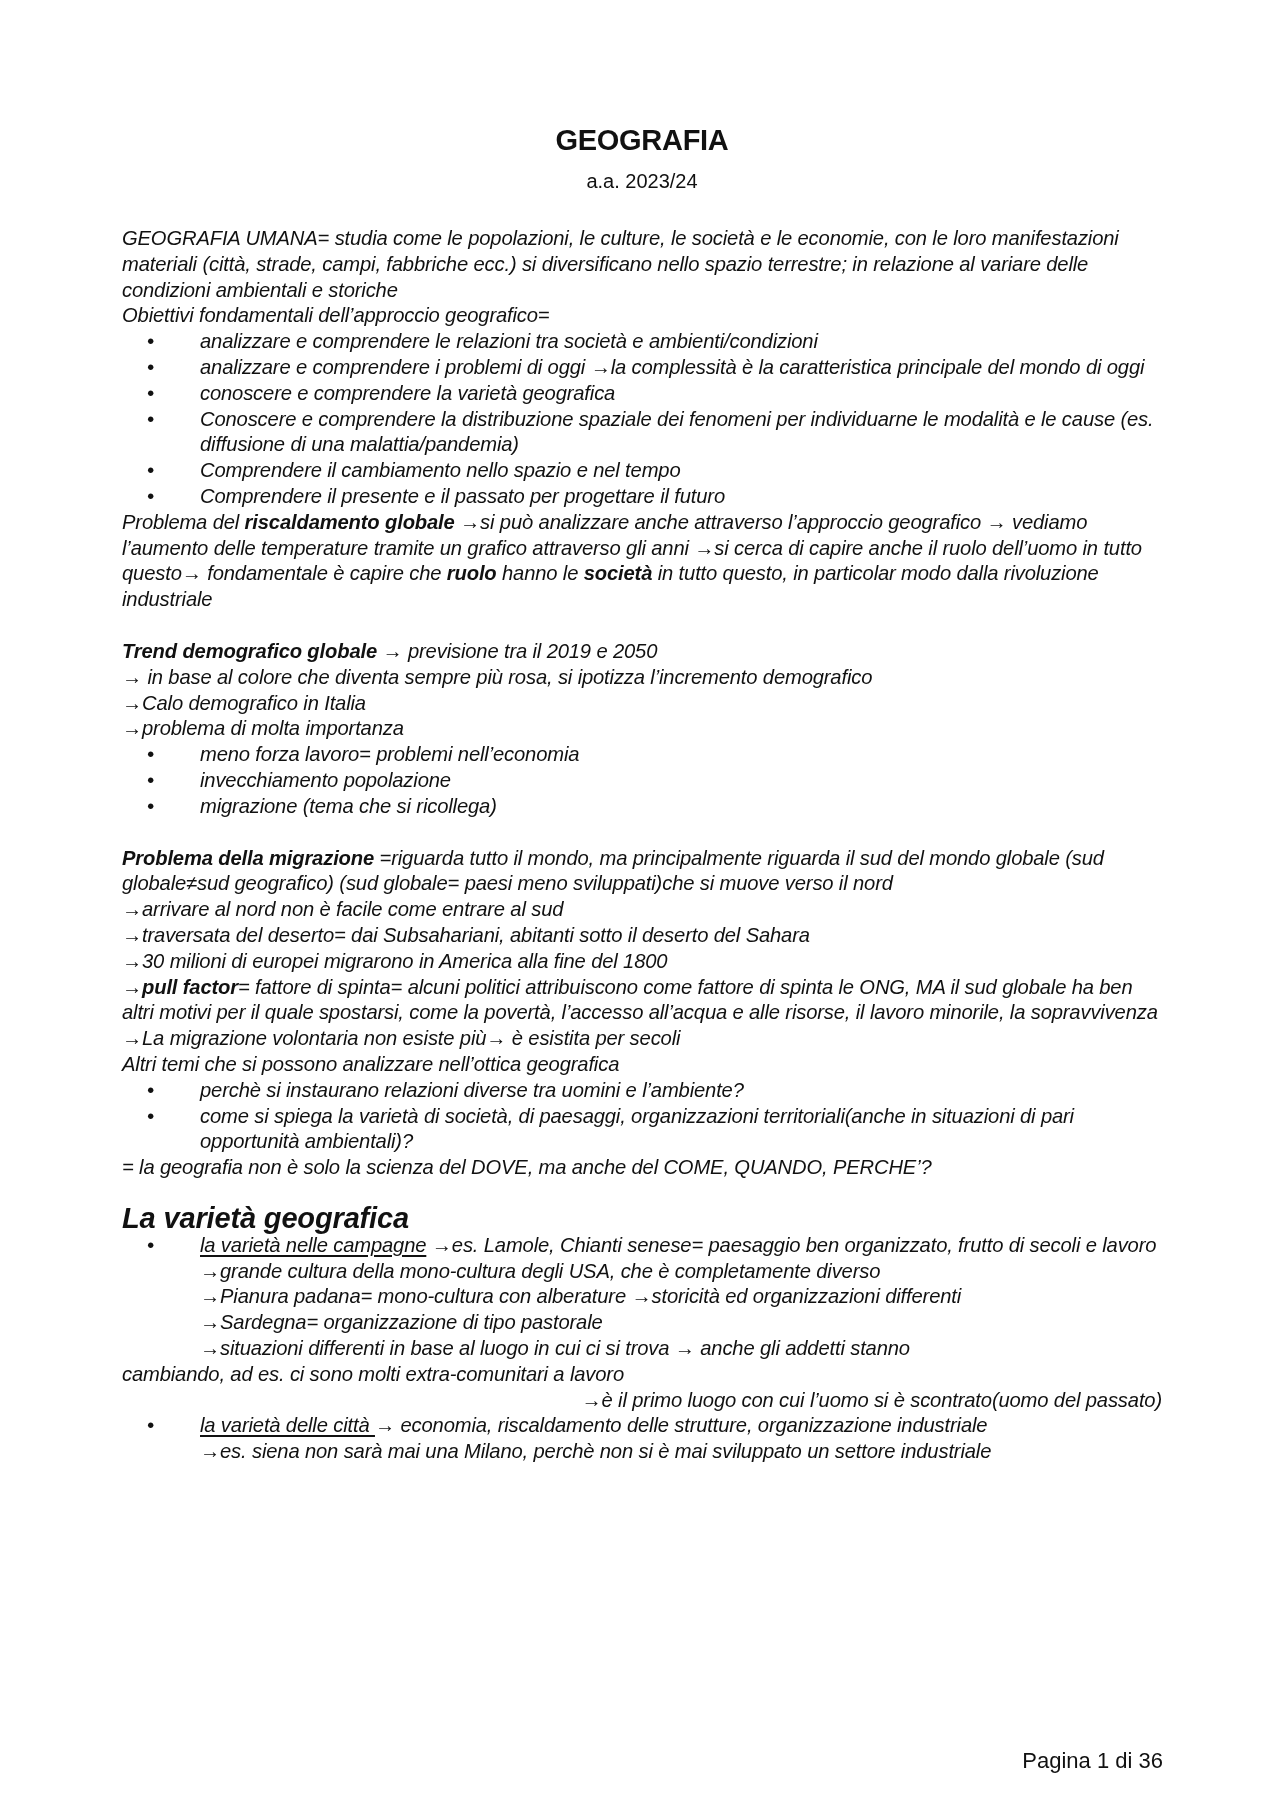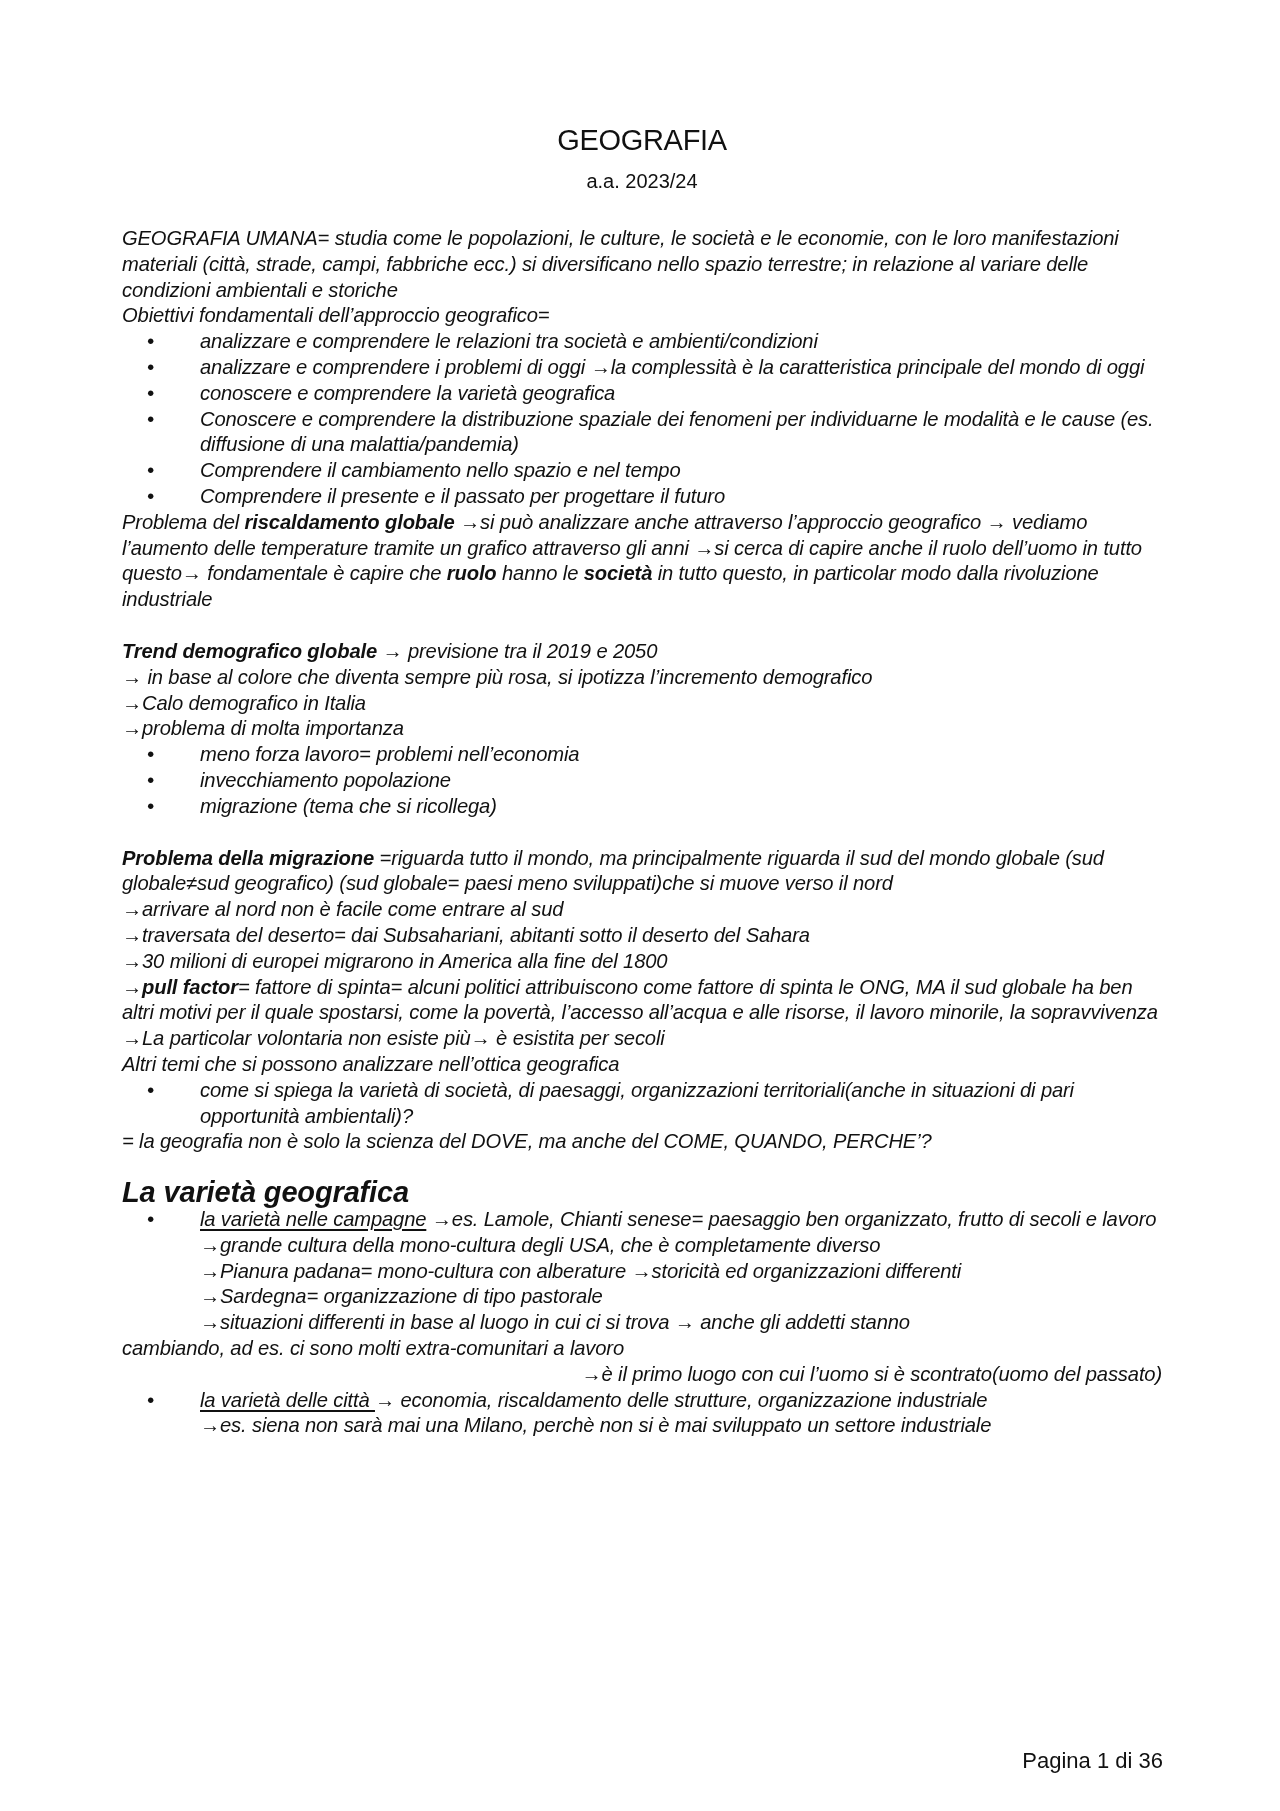--- a/index.html
+++ b/index.html
@@ -6,21 +6,21 @@
   body {
     width: 1280px; height: 1811px; position: relative; overflow: hidden;
     font-family: "Liberation Sans", "DejaVu Sans", sans-serif;
     color: #111111;
   }
   .page {
     position: absolute; left: 122px; top: 0; width: 1040px;
   }
   .title {
     position: absolute; left: 0; width: 1040px; top: 124px;
-    text-align: center; font-weight: normal; font-size: 29px; letter-spacing: -0.3px;
+    text-align: center; font-weight: bold; font-size: 29px; letter-spacing: -0.3px;
   }
   .subtitle {
     position: absolute; left: 0; width: 1040px; top: 170px;
     text-align: center; font-size: 20px;
   }
   .content {
     position: absolute; left: 0; top: 226px; width: 1040px;
     font-size: 20.2px; line-height: 25.8px; letter-spacing: -0.15px; font-style: italic;
   }
   .p { margin: 0; }
@@ -74,23 +74,24 @@
       <li>migrazione (tema che si ricollega)</li>
     </ul>
 
     <div class="gap"></div>
 
     <p class="p"><b>Problema della migrazione</b><span> =riguarda tutto il mondo, ma principalmente riguarda il sud del mondo globale (sud globale≠sud geografico) (sud globale= paesi meno sviluppati)che si muove verso il nord</span></p>
     <p class="p">→arrivare al nord non è facile come entrare al sud</p>
     <p class="p">→traversata del deserto= dai Subsahariani, abitanti sotto il deserto del Sahara</p>
     <p class="p">→30 milioni di europei migrarono in America alla fine del 1800</p>
     <p class="p"><span>→</span><b>pull factor</b><span>= fattore di spinta= alcuni politici attribuiscono come fattore di spinta le ONG, MA il sud globale ha ben altri motivi per il quale spostarsi, come la povertà, l’accesso all’acqua e alle risorse, il lavoro minorile, la sopravvivenza</span></p>
-    <p class="p">→La particolar volontaria non esiste più→ è esistita per secoli</p>
+    <p class="p">→La migrazione volontaria non esiste più→ è esistita per secoli</p>
     <p class="p">Altri temi che si possono analizzare nell’ottica geografica</p>
     <ul class="bul">
+      <li>perchè si instaurano relazioni diverse tra uomini e l’ambiente?</li>
       <li>come si spiega la varietà di società, di paesaggi, organizzazioni territoriali(anche in situazioni di pari opportunità ambientali)?</li>
     </ul>
     <p class="p">= la geografia non è solo la scienza del DOVE, ma anche del COME, QUANDO, PERCHE’?</p>
 
     <div class="gap-sm"></div>
 
     <p class="h2">La varietà geografica</p>
     <ul class="bul">
       <li>
         <span class="u">la varietà nelle campagne</span><span> →es. Lamole, Chianti senese= paesaggio ben organizzato, frutto di secoli e lavoro</span>

